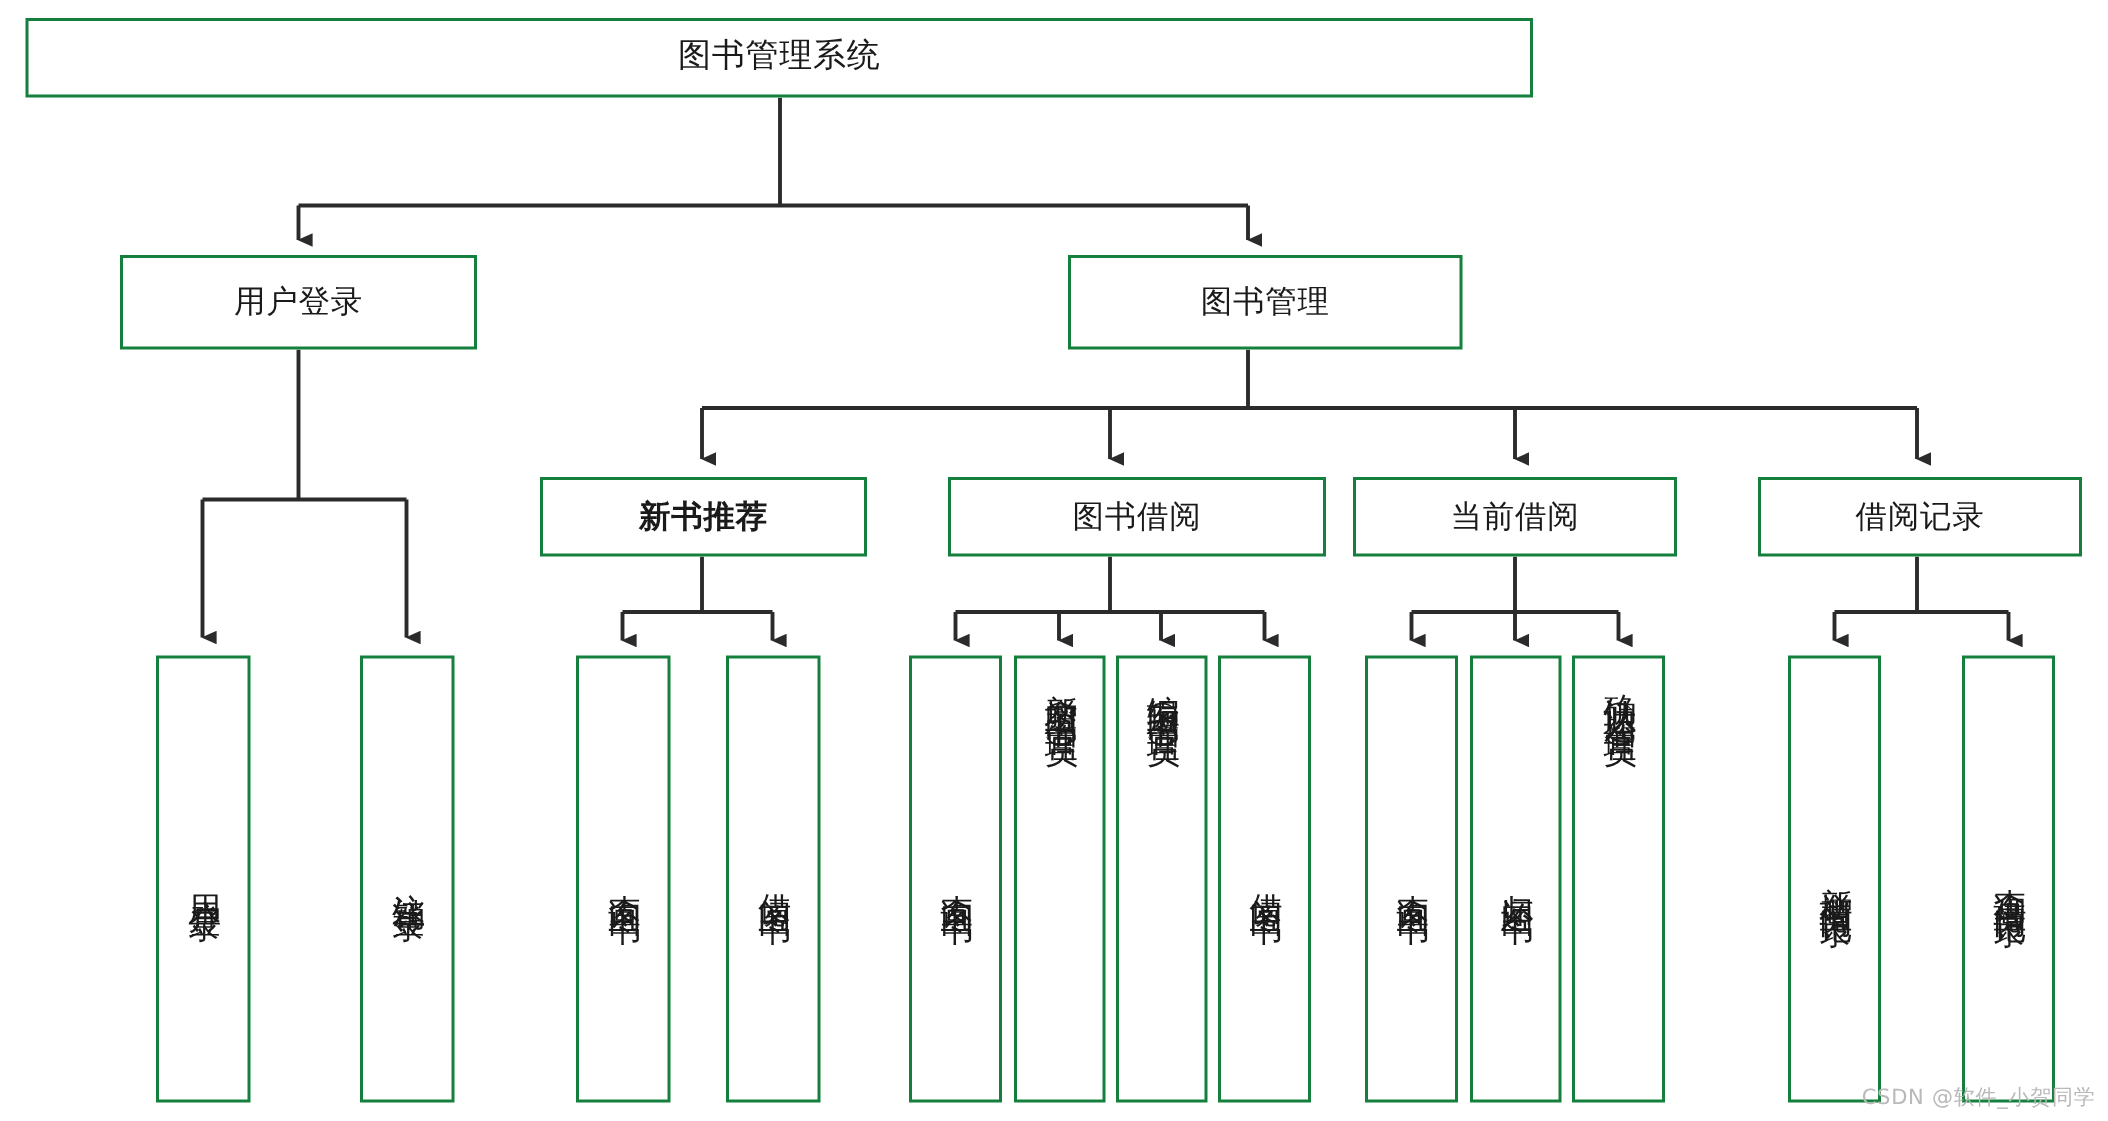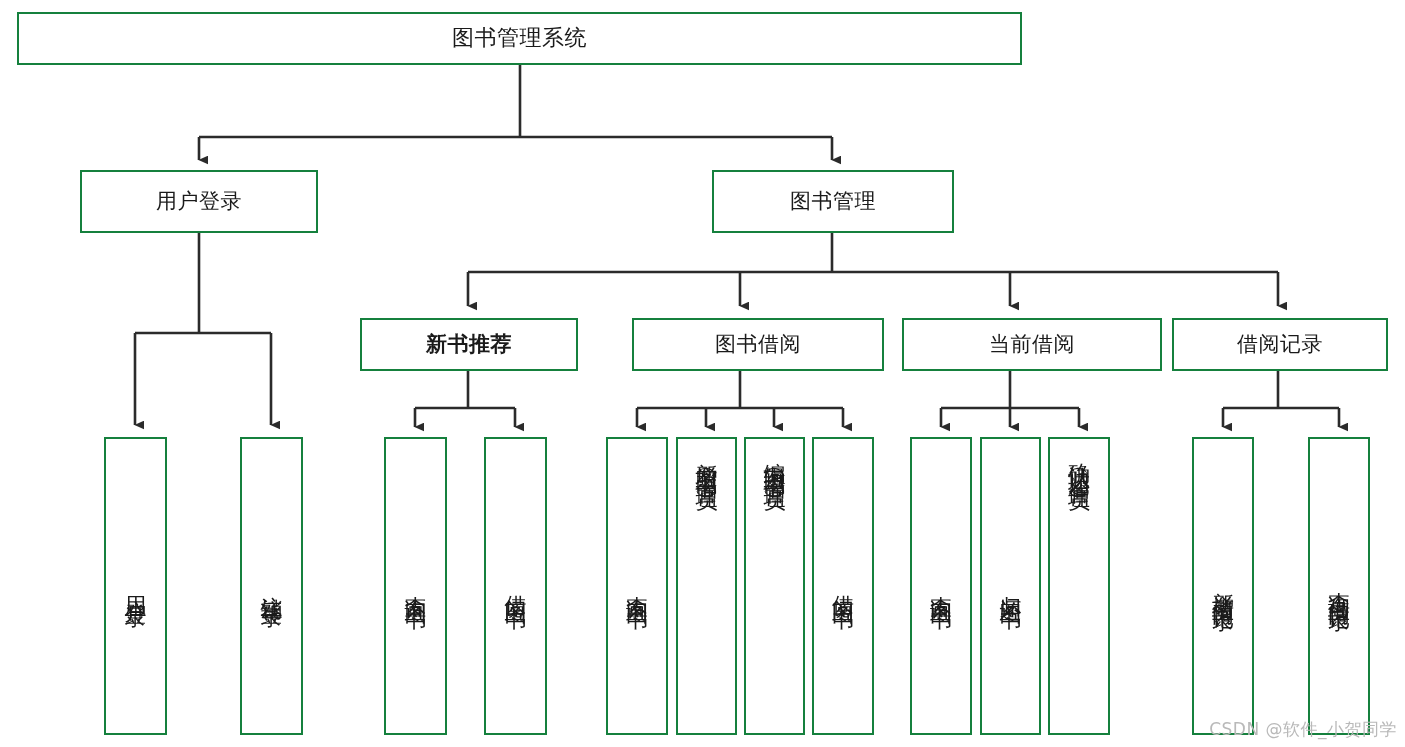--- a/index.html
+++ b/index.html
@@ -65,21 +65,21 @@
   }
   
   .node.v.centered {
     align-items: center;
     padding-top: 0;
   }
   #watermark {
     position: absolute;
     right: 8px;
     bottom: 6px;
-    font-size: 17px;
+    font-size: 14px;
     color: #b9b9b9;
     letter-spacing: 0.5px;
     white-space: nowrap;
     font-family: "DejaVu Sans", "Liberation Sans", sans-serif;
     margin-top: 48px;
   }
 </style>
 </head>
 <body>
 
@@ -136,33 +136,33 @@
   </svg>
 
   <div class="node h root" style="left:17px; top:12px; width:1005px; height:53px;">
     <span class="node-label">图书管理系统</span>
   </div>
 
   <div class="node h" style="left:80px; top:170px; width:238px; height:63px;">
     <span class="node-label">用户登录</span>
   </div>
 
-  <div class="node h" style="left:712px; top:170px; width:242px; height:63px;">
+  <div class="node h" style="left:712px; top:170px; width:263px; height:63px;">
     <span class="node-label">图书管理</span>
   </div>
 
   <div class="node h" style="left:360px; top:318px; width:218px; height:53px;font-weight:bold;">
     <span class="node-label">新书推荐</span>
   </div>
 
   <div class="node h" style="left:632px; top:318px; width:252px; height:53px;">
     <span class="node-label">图书借阅</span>
   </div>
 
-  <div class="node h" style="left:902px; top:318px; width:260px; height:53px;">
+  <div class="node h" style="left:902px; top:318px; width:216px; height:53px;">
     <span class="node-label">当前借阅</span>
   </div>
 
   <div class="node h" style="left:1172px; top:318px; width:216px; height:53px;">
     <span class="node-label">借阅记录</span>
   </div>
 
   <div class="node v centered" style="left:104px; top:437px; width:63px; height:298px;">
     <span class="node-label">用户登录</span>
   </div>

